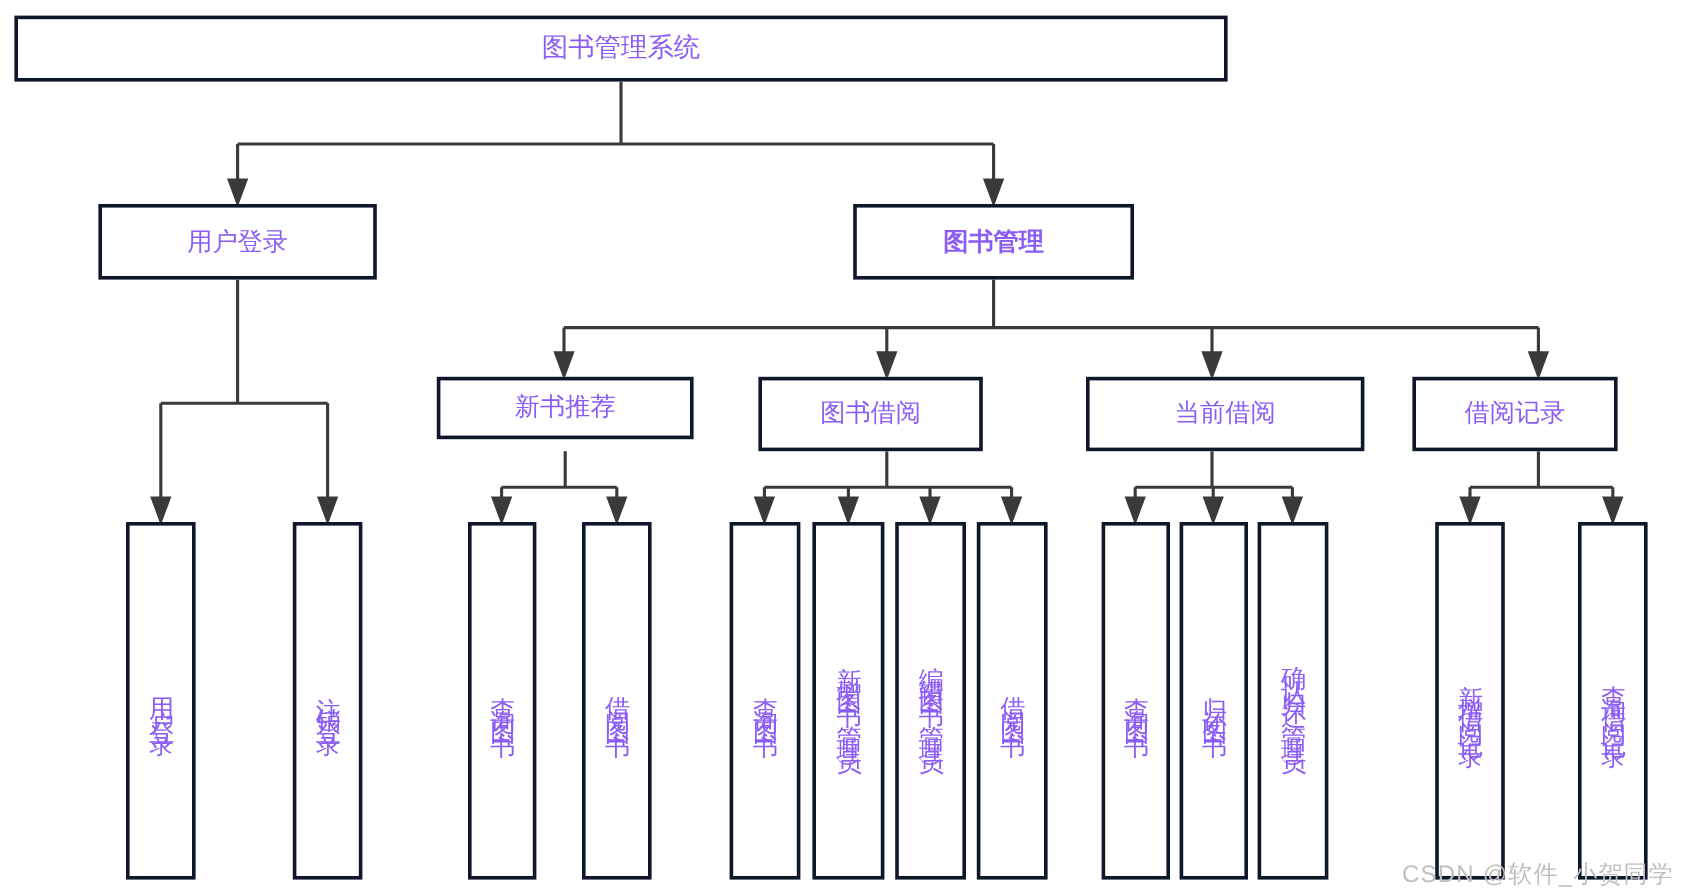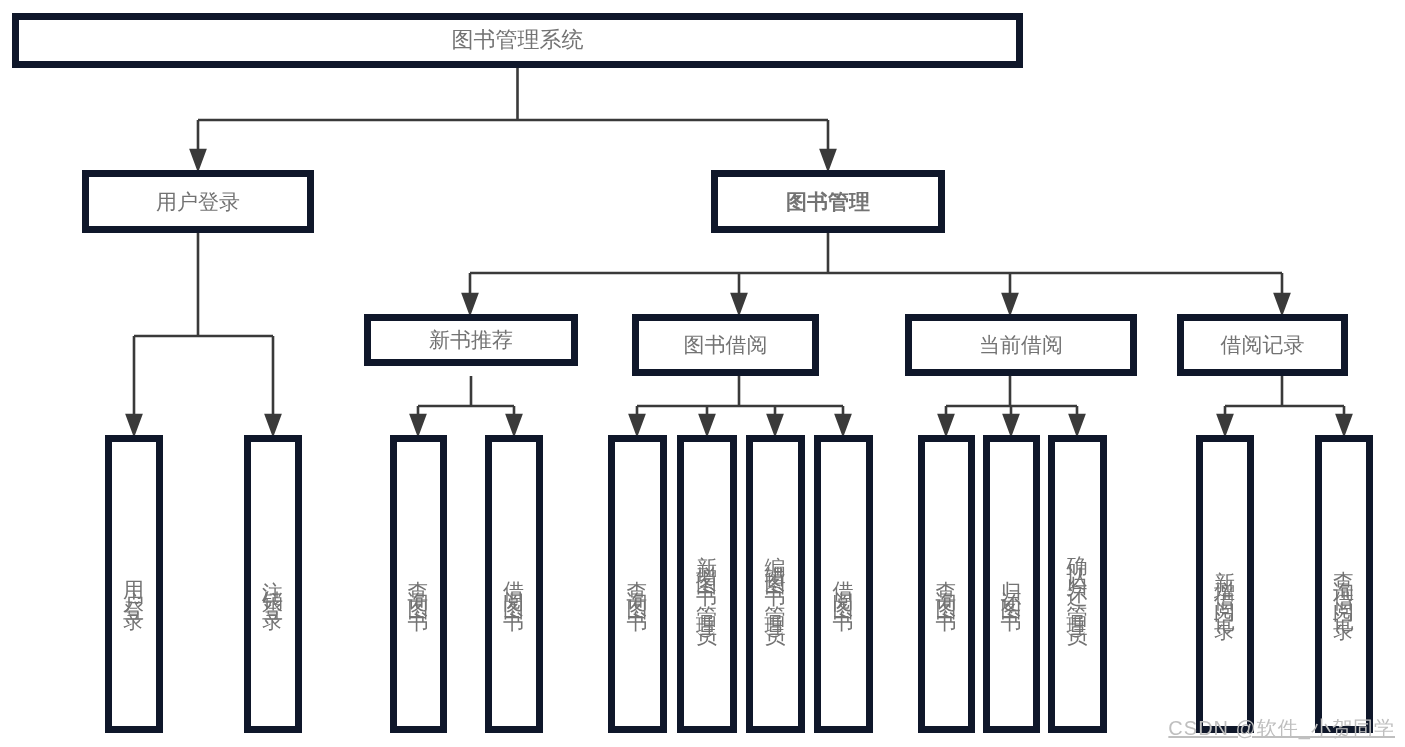--- a/index.html
+++ b/index.html
@@ -21,22 +21,22 @@
     position: absolute;
     left: 0; top: 0;
     width: 1405px;
     height: 747px;
     pointer-events: none;
   }
   .node {
     position: absolute;
     box-sizing: border-box;
     background: #ffffff;
-    border: 7px solid #0f172a;
-    color: #737373;
+    border: 3px solid #0f172a;
+    color: #8b5cf6;
     display: flex;
     align-items: center;
     justify-content: center;
     text-align: center;
     line-height: 1.2;
   }
   .hnode { font-size: 21px; }
   .vnode {
     top: 435px;
     height: 298px;
@@ -68,21 +68,20 @@
   .v-j1 { left: 1196px; width: 58px; }
   .v-j2 { left: 1315px; width: 58px; }
   .watermark {
     position: absolute;
     right: 10px;
     bottom: 5px;
     font-size: 20px;
     color: #bfbfbf;
     letter-spacing: 1px;
     z-index: 10;
-    text-decoration: underline;
   }
 </style>
 </head>
 <body>
 
 <div class="stage">
 
   <svg class="connector-layer" viewBox="0 0 1405 747">
     <g stroke="#3a3a3a" stroke-width="2.6" fill="#3a3a3a">
       <path fill="none" d="M517.5 68 V120 M198 120 H828 M198 120 V152 M828 120 V152"></path>

